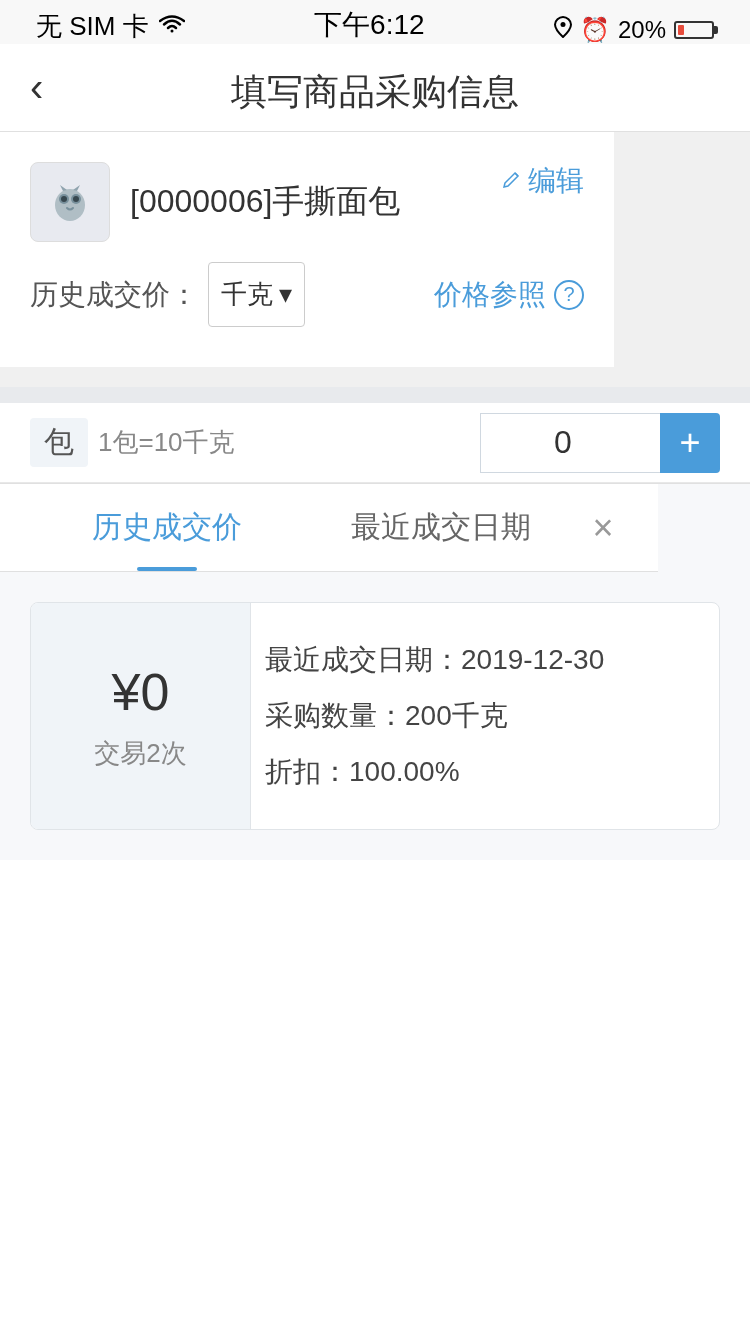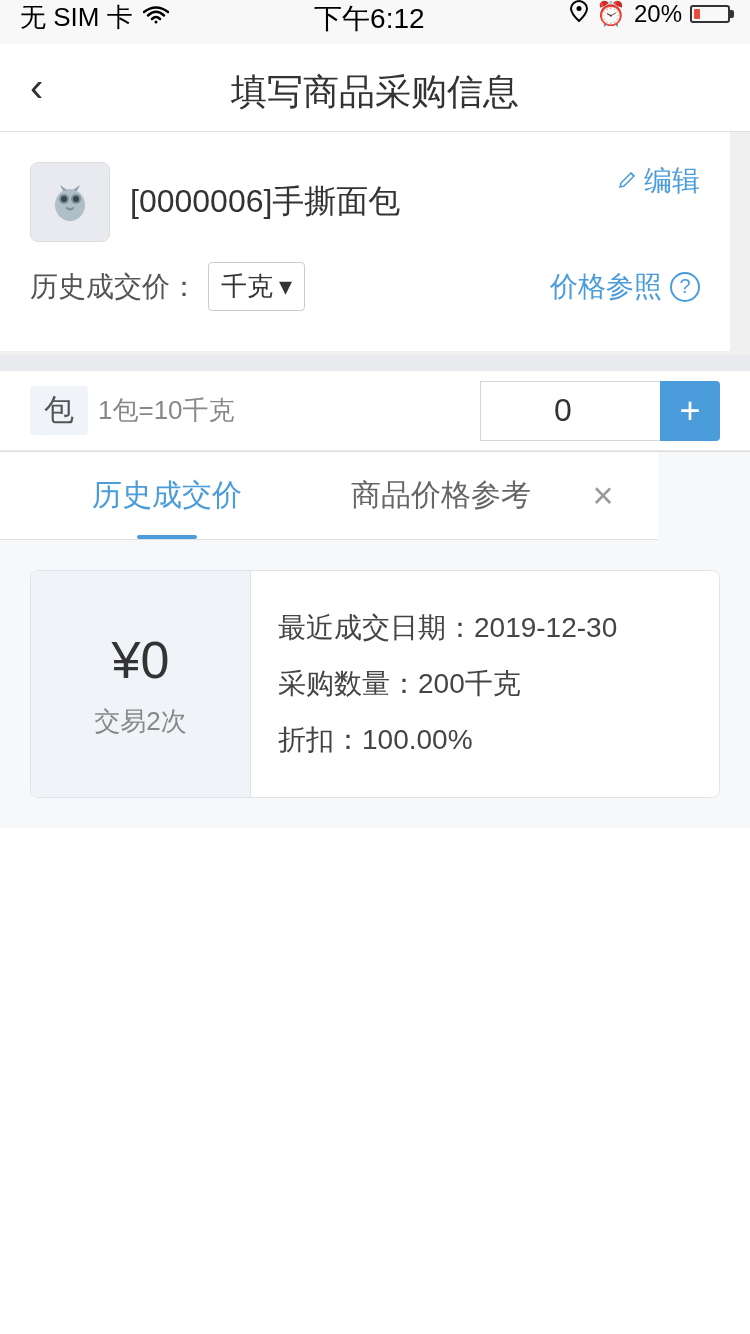--- a/index.html
+++ b/index.html
@@ -11,23 +11,23 @@
       background: #f0f0f0;
       overflow-x: hidden;
     }
 
     
     .status-bar {
       width: 750px;
       height: 44px;
       background: #f8f8f8;
       display: flex;
-      align-items: flex-start;
+      align-items: flex-end;
       justify-content: space-between;
-      padding: 0 20px;
+      padding: 0 36px;
       font-size: 26px;
       font-weight: 500;
       color: #000;
     }
     .status-left { display: flex; align-items: center; gap: 10px; }
     .status-center { font-size: 28px; font-weight: 500; }
     .status-right { display: flex; align-items: center; gap: 8px; font-size: 24px; }
     .battery-icon {
       display: inline-flex;
       align-items: center;
@@ -85,24 +85,24 @@
       font-weight: 500;
       color: #333;
       position: absolute;
       left: 50%;
       transform: translateX(-50%);
       margin-top: 10px;
     }
 
     
     .product-card {
-      width: 730px;
+      width: 614px;
       background: #fff;
       padding: 30px 30px 40px 30px;
-      margin-bottom: 4px;
+      margin-bottom: 20px;
     }
     .product-top {
       display: flex;
       align-items: flex-start;
       justify-content: space-between;
       margin-bottom: 20px;
     }
     .product-left {
       display: flex;
       align-items: center;
@@ -146,21 +146,21 @@
     }
     .unit-label {
       font-size: 28px;
       color: #555;
     }
     .unit-select {
       display: inline-flex;
       align-items: center;
       border: 1px solid #ccc;
       border-radius: 4px;
-      padding: 6px 12px;
+      padding: 14px 12px;
       font-size: 26px;
       color: #333;
       gap: 6px;
       cursor: pointer;
       margin-left: 10px;
     }
     .price-ref {
       font-size: 28px;
       color: #4a9cda;
       display: flex;
@@ -327,21 +327,21 @@
       font-weight: 500;
       color: #333;
     }
     .history-trades {
       font-size: 26px;
       color: #888;
       margin-top: 14px;
     }
     .history-detail-section {
       flex: 1;
-      padding: 36px 27px;
+      padding: 36px 14px;
       display: flex;
       flex-direction: column;
       gap: 14px;
     }
     .history-detail-row {
       font-size: 28px;
       color: #444;
       line-height: 1.5;
     }
 
@@ -447,21 +447,21 @@
   </div>
 </div>
 
 <div class="panel-area">
 
   <div class="tabs">
     <div class="tab-item active">
       <span>历史成交价</span>
     </div>
     <div class="tab-item">
-      <span>商品价格参考</span>
+      <span>最近成交日期</span>
     </div>
     <div class="tab-close">×</div>
   </div>
 
   <div class="history-content">
     <div class="history-card">
 
       <div class="history-price-section">
         <div class="history-price">
           <span>¥</span><span>0</span>

